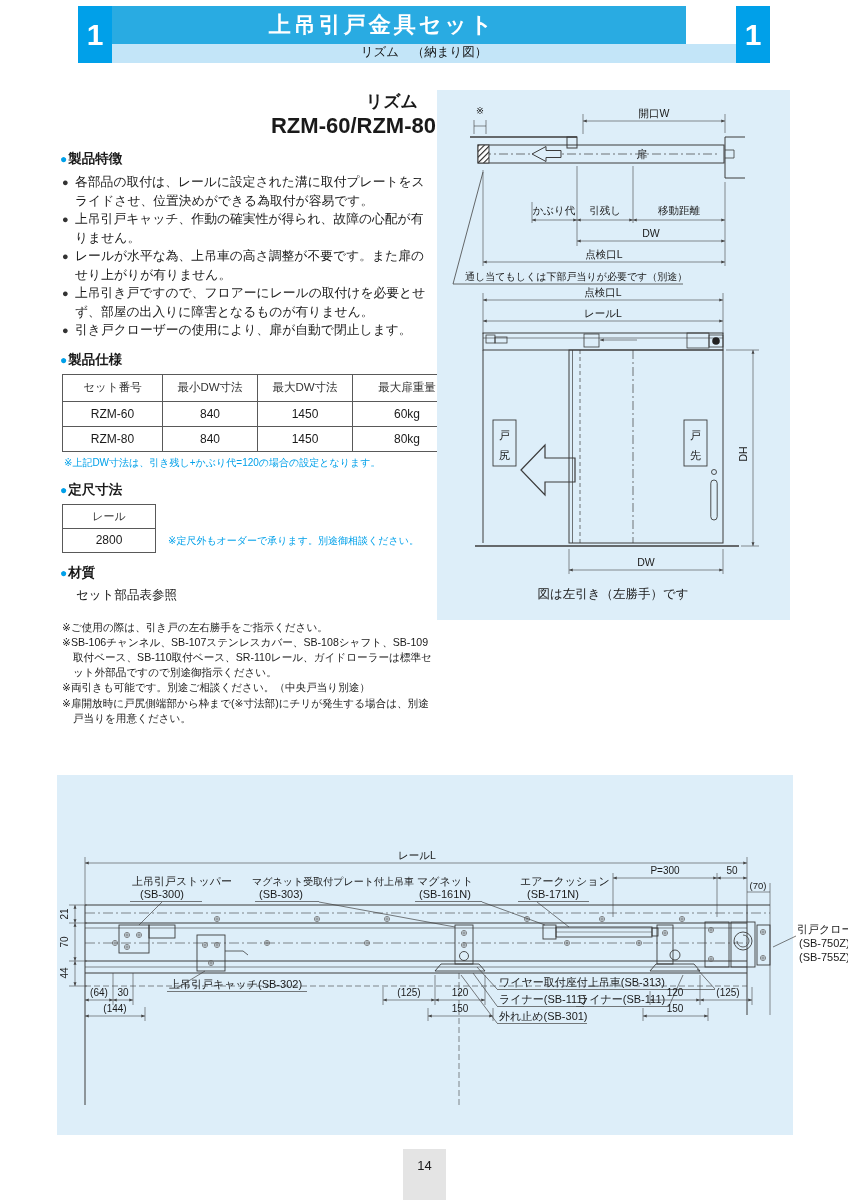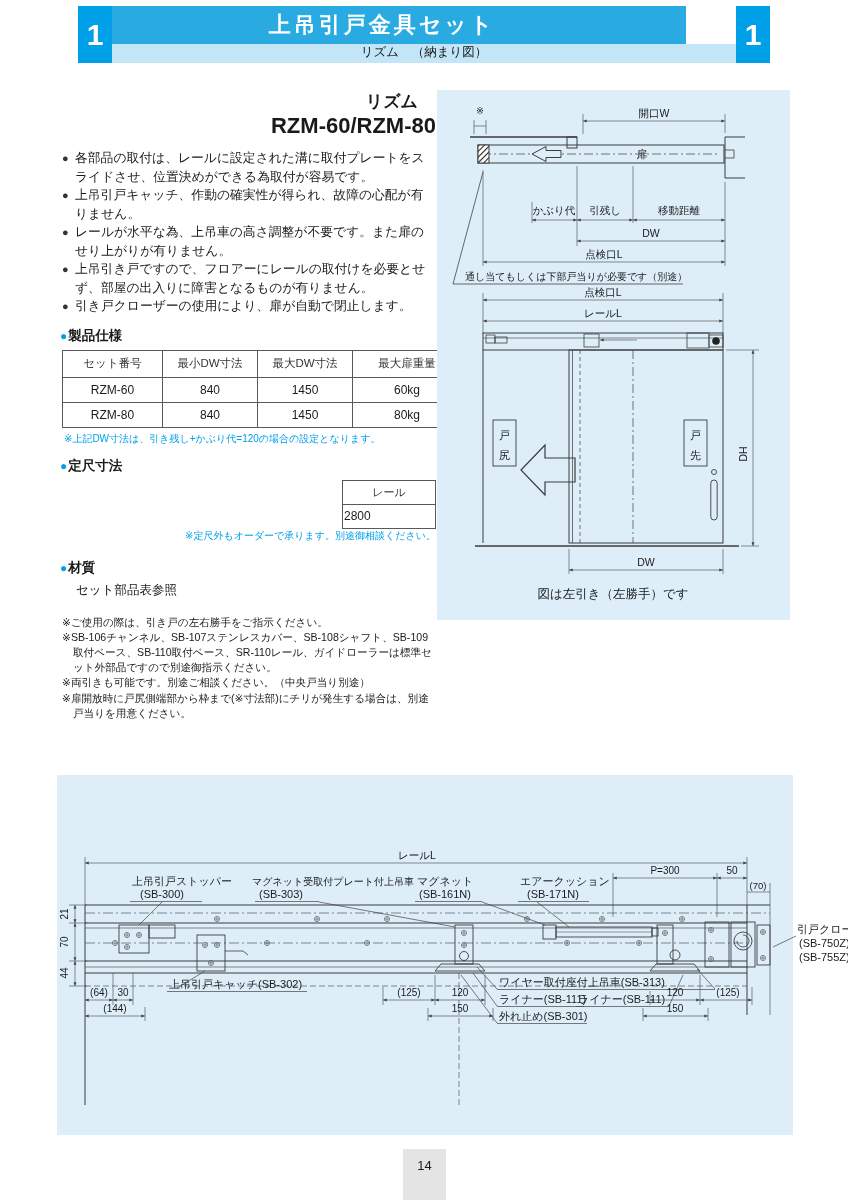--- a/index.html
+++ b/index.html
@@ -22,24 +22,24 @@
   .sec{font-size:13.5px;font-weight:bold;margin:11px 0 5px -2px;}
   .sec::before{content:"●";color:#00a0e9;margin-right:1px;font-size:12px;}
   ul.feat{list-style:none;margin:0;padding:0;font-size:12.8px;line-height:18.5px;}
   ul.feat li{position:relative;padding-left:13px;}
   ul.feat li::before{content:"●";position:absolute;left:0;top:0;color:#333;font-size:11px;}
   table.spec{border-collapse:collapse;width:400px;margin-top:3px;padding-left:24px;}
   table.spec th{font-weight:normal;font-size:11.5px;color:#333;height:24px;border:1px solid #595959;}
   table.spec td{font-size:12px;text-align:center;height:22px;border:1px solid #595959;}
   table.spec{border:1.5px solid #4a4a4a;}
   .cynote{font-size:10px;color:#00a0e9;margin:4px 0 0 2px;}
-  .std-row{display:flex;align-items:flex-end;margin-top:3px;flex-direction:column;}
+  .std-row{display:flex;align-items:flex-end;margin-top:3px;}
   table.std{border-collapse:collapse;border:1.5px solid #4a4a4a;width:94px;}
   table.std th{font-weight:normal;font-size:11px;color:#333;height:21px;border:1px solid #595959;}
-  table.std td{font-size:12px;height:21px;border:1px solid #595959;}
+  table.std td{font-size:12px;text-align:center;height:21px;border:1px solid #595959;}
   .std-row .cynote{margin:0 0 5px 12px;}
   .mat{font-size:12.5px;margin:2px 0 0 14px;}
   ul.notes{list-style:none;margin:16px 0 0 0;padding:0;font-size:10.6px;line-height:15.2px;color:#1a1a1a;}
   ul.notes li{padding-left:11px;text-indent:-11px;}
   
   .panelA{position:absolute;left:437px;top:90px;width:353px;height:530px;background:#ddeef9;}
   .panelB{position:absolute;left:57px;top:775px;width:791px;height:360px;}
   svg text{fill:#1a1a1a;}
   .dtx{font-size:10.5px;} .dnum{font-size:10px;} .sm{font-size:9.5px;}
   .lbl{font-size:11px;}
@@ -60,20 +60,21 @@
   </div>
   <div class="hdr-box l">1</div>
   <div class="hdr-box r">1</div>
 
   <div class="leftcol">
     <div class="title-row">
       <span class="jp">リズム</span>
       <span class="en">RZM-60/RZM-80</span>
     </div>
 
+    <div class="sec">製品特徴</div>
     <ul class="feat">
       <li>各部品の取付は、レールに設定された溝に取付プレートをスライドさせ、位置決めができる為取付が容易です。</li>
       <li>上吊引戸キャッチ、作動の確実性が得られ、故障の心配が有りません。</li>
       <li>レールが水平な為、上吊車の高さ調整が不要です。また扉のせり上がりが有りません。</li>
       <li>上吊引き戸ですので、フロアーにレールの取付けを必要とせず、部屋の出入りに障害となるものが有りません。</li>
       <li>引き戸クローザーの使用により、扉が自動で閉止します。</li>
     </ul>
 
     <div class="sec">製品仕様</div>
     <table class="spec">

